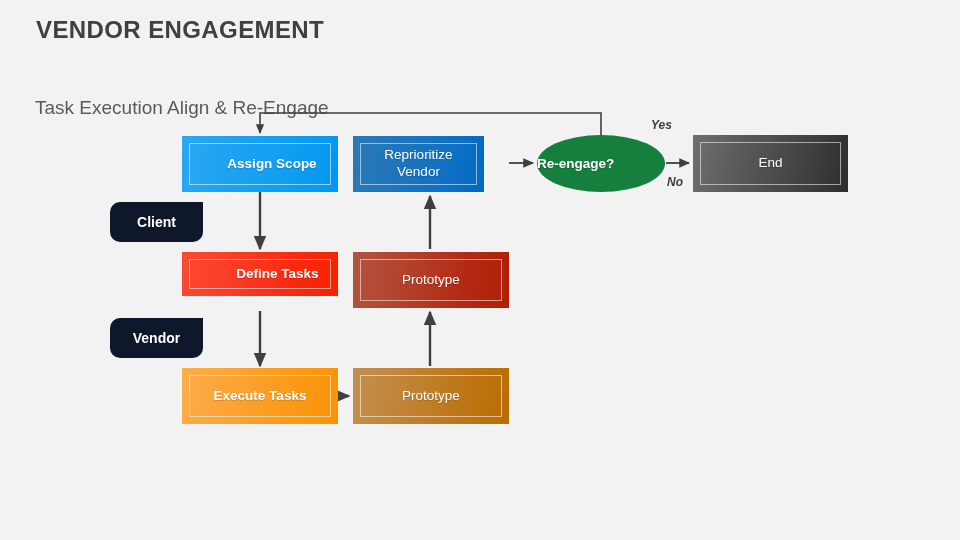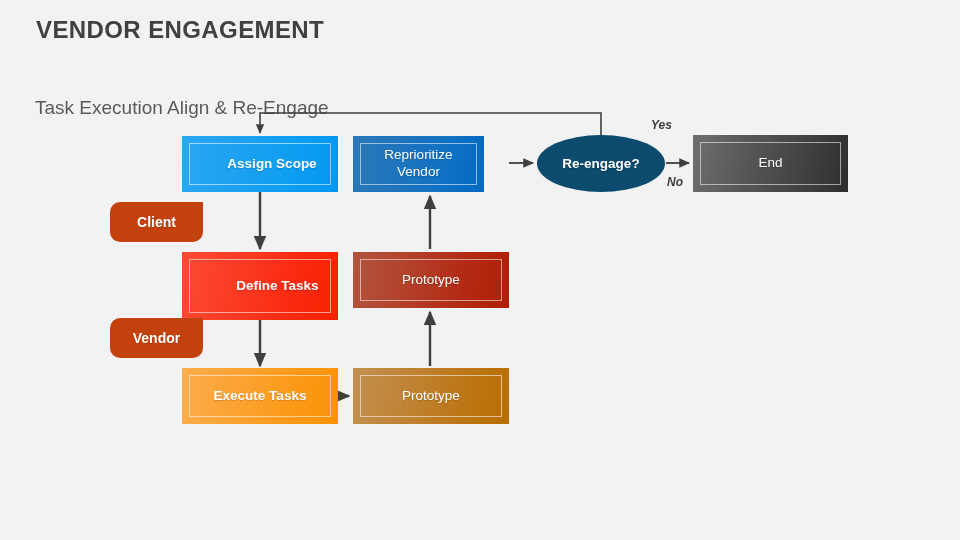--- a/index.html
+++ b/index.html
@@ -92,36 +92,36 @@
     background: linear-gradient(100deg, #c2914f 0%, #c08335 35%, #bd7615 70%, #b86e04 100%);
   }
   .c-dark {
     background: linear-gradient(100deg, #6f6f6f 0%, #5a5a5a 30%, #454545 65%, #2e2e2e 100%);
   }
 
   
   #ellipse-reengage {
     position: absolute;
     border-radius: 50%;
-    background: #0c4a6e;
+    background: #15803d;
     display: flex;
     align-items: center;
-    justify-content: center;
+    justify-content: flex-start;
   }
   #ellipse-reengage .label {
     color: #ffffff;
     font-size: 13.5px;
     font-weight: bold;
     text-shadow: 0 1px 1px rgba(0,0,0,0.2);
   }
 
   
   .chip {
     position: absolute;
-    background: #c2410c;
+    background: #0f172a;
     display: flex;
     align-items: center;
     justify-content: center;
     border-radius: 10px 0 10px 10px;
   }
   .chip .label {
     color: #ffffff;
     font-size: 14px;
     font-weight: bold;
     text-shadow: 0 1px 1px rgba(0,0,0,0.12);
@@ -197,21 +197,21 @@
   </div>
 
   <div class="node c-dark thin" style="left:693px; top:135px; width:155px; height:57px;">
     <span class="inner"></span>
     <span class="label">End</span>
   </div>
 
   <div class="edge-label" style="left:651px; top:118px;">Yes</div>
   <div class="edge-label" style="left:667px; top:175px;">No</div>
 
-  <div class="node c-red-light" style="left:182px; top:252px; width:156px; height:68px;padding-left:35px;">
+  <div class="node c-red-light" style="left:182px; top:252px; width:156px; height:44px;padding-left:35px;">
     <span class="inner"></span>
     <span class="label">Define Tasks</span>
   </div>
 
   <div class="node c-red-dark thin" style="left:353px; top:252px; width:156px; height:56px;">
     <span class="inner"></span>
     <span class="label">Prototype</span>
   </div>
 
   <div class="node c-orange-light" style="left:182px; top:368px; width:156px; height:56px;">

